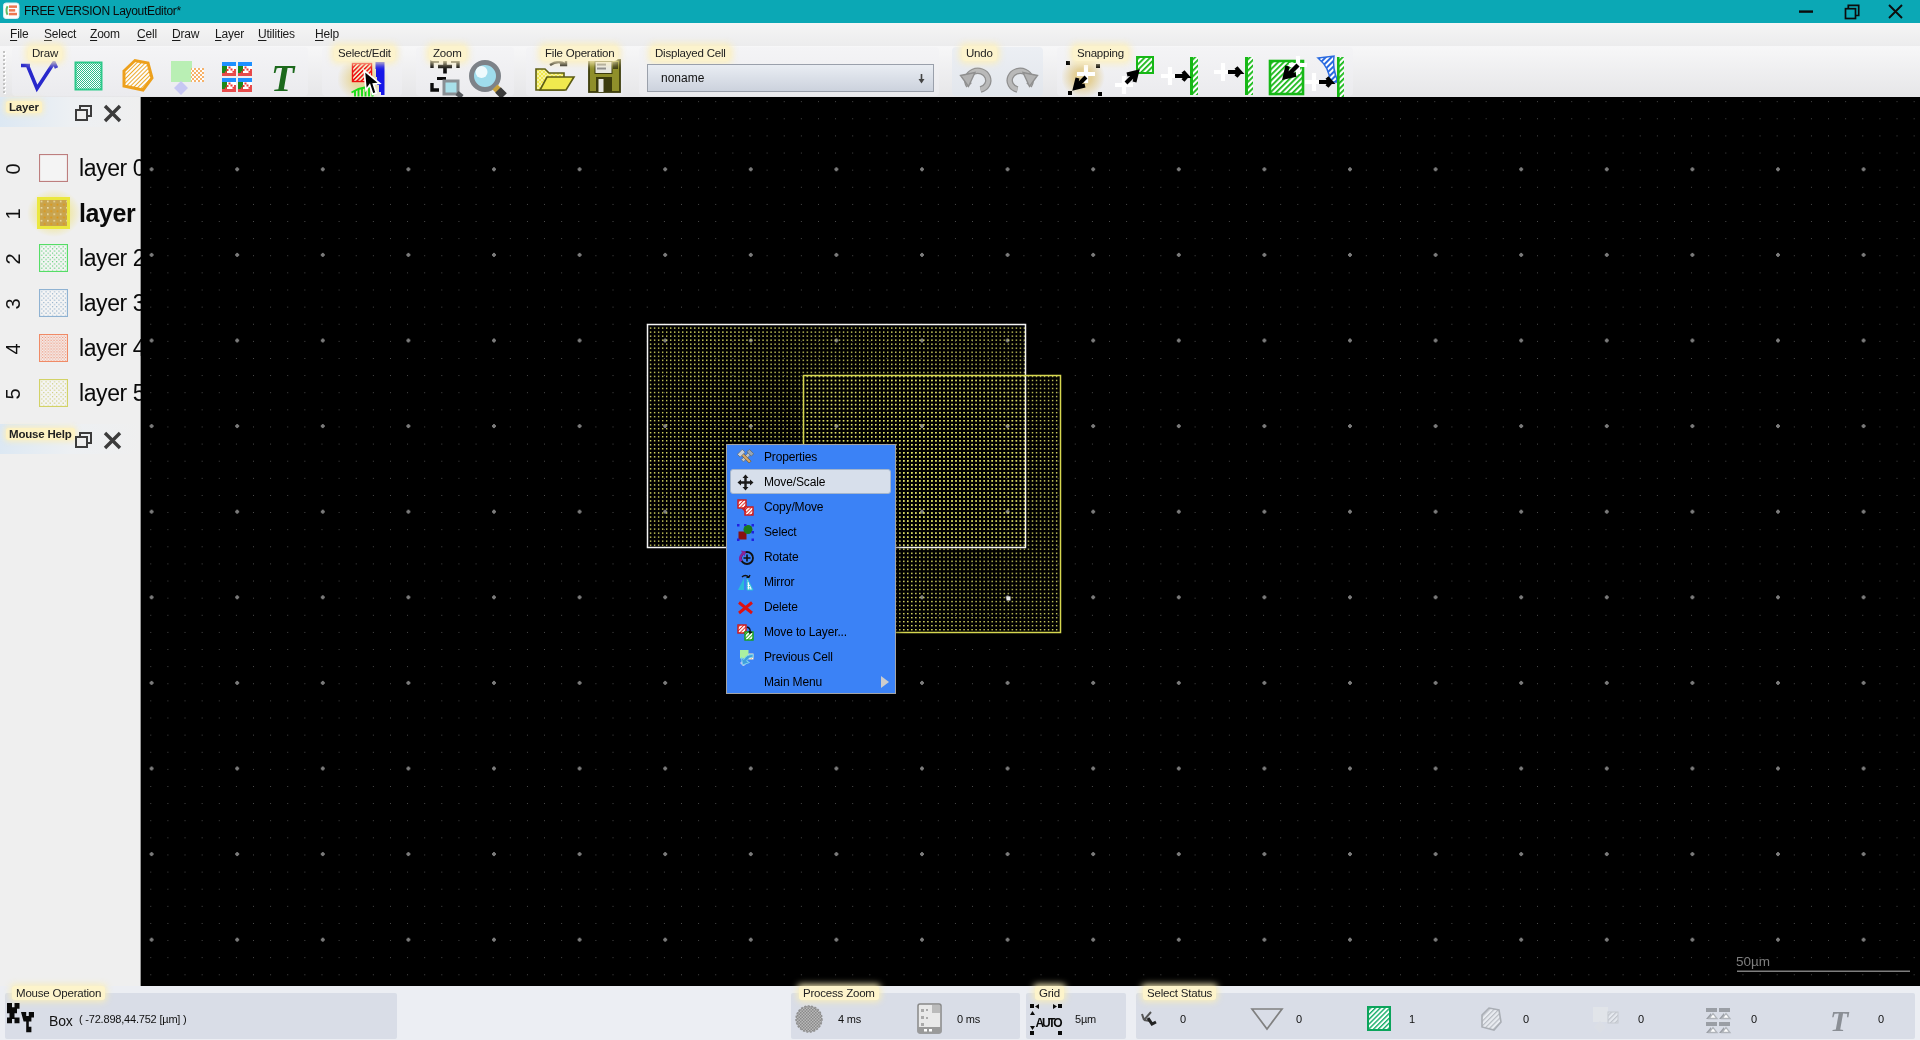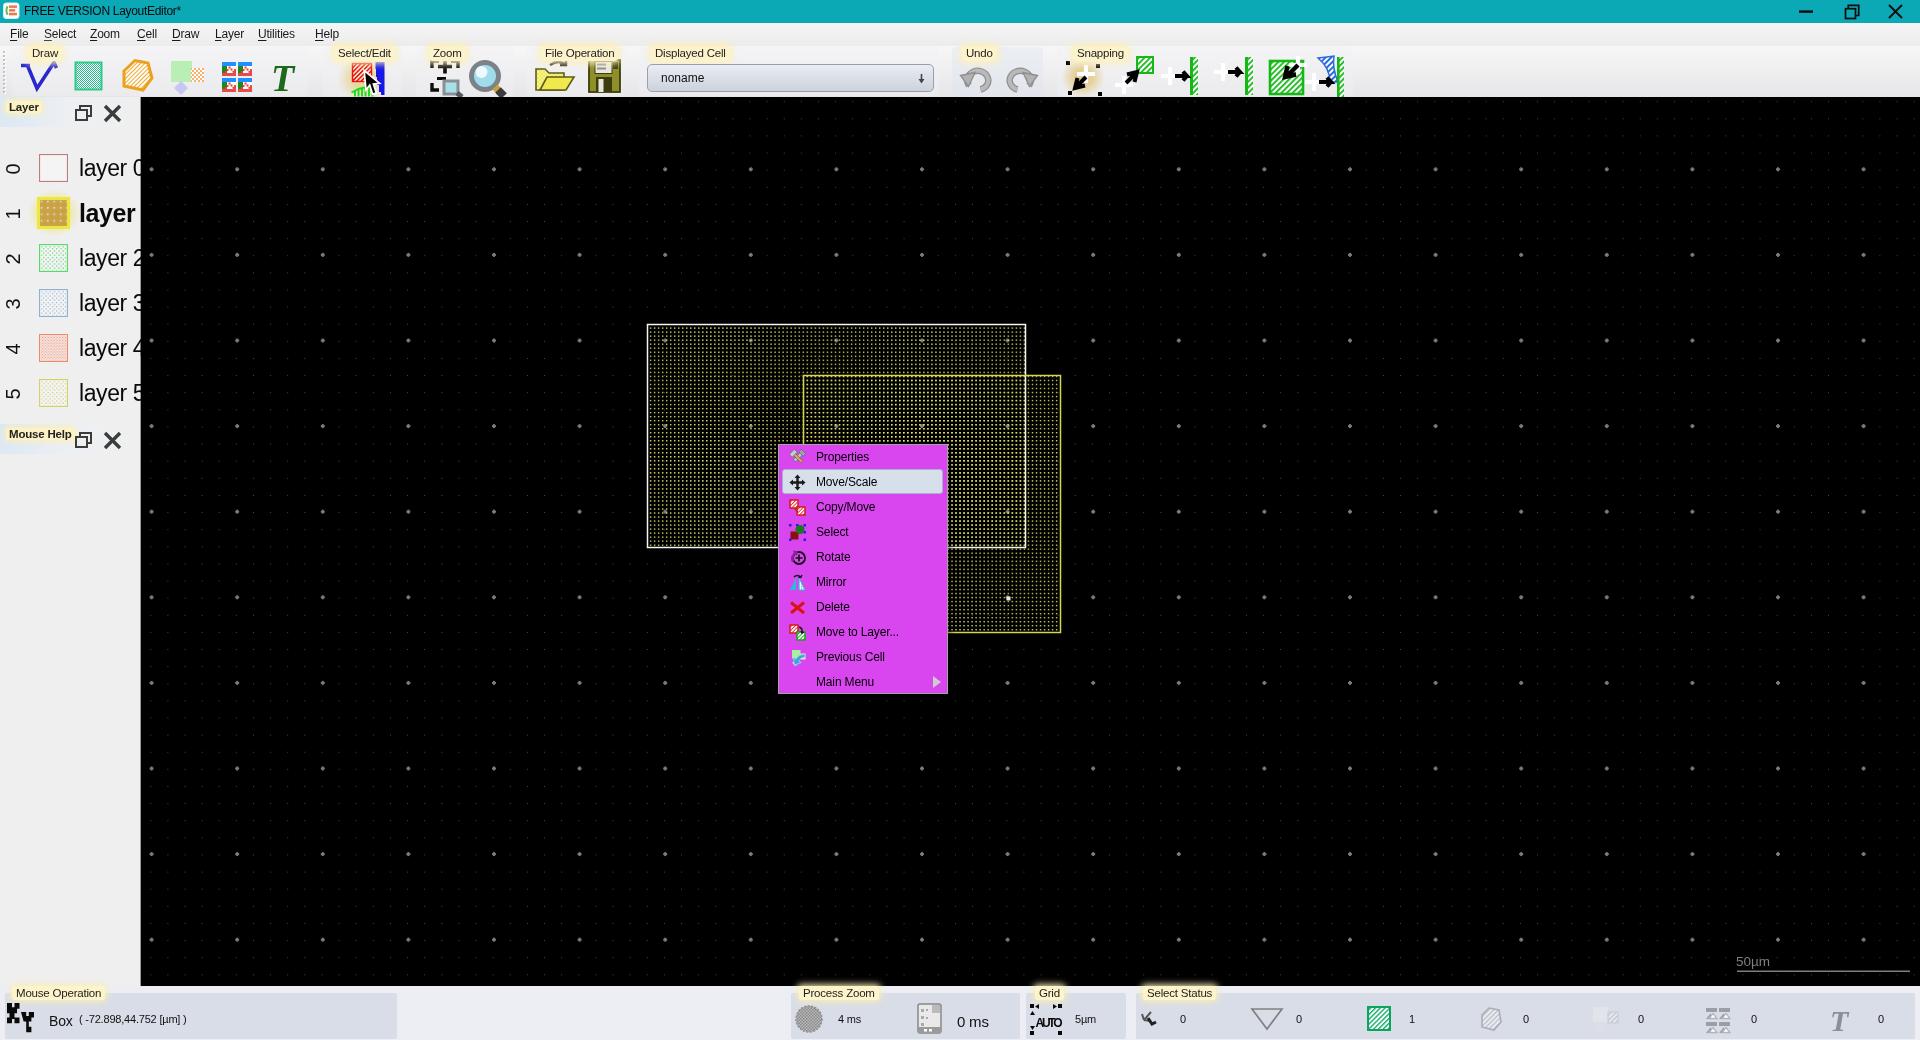--- a/index.html
+++ b/index.html
@@ -18,21 +18,21 @@
 .dockhead .ttl{position:absolute;left:6px;top:4px;font-size:11.5px;letter-spacing:-.2px;font-weight:bold;color:#222;background:#fdf2c4;border-radius:3px;padding:0 3px;box-shadow:0 0 5px 2px rgba(250,238,190,.85)}
 .lrow{position:absolute;left:0;width:141px;height:45px}
 .ldigit{position:absolute;left:0px;top:3px;width:26px;height:26px;font-size:20px;font-weight:500;color:#111;transform:rotate(-90deg);text-align:center;line-height:26px}
 .lsw{position:absolute;left:39px;top:1px}
 .ltxt{position:absolute;left:79px;top:2px;width:62px;overflow:hidden;font-size:23px;letter-spacing:-.4px;color:#0a0a0a;white-space:nowrap}
 #canvas{left:141px;top:97px;width:1779px;height:889px;background:#000}
 #statusbar{left:0;top:986px;width:1920px;height:54px;background:#eceef3}
 .spanel{position:absolute;top:7px;height:46px;background:#d9dde7;border-radius:2px}
 .slabel{position:absolute;top:0px;height:14px;font-size:11.5px;letter-spacing:-.2px;color:#222;background:#fdf4cb;border-radius:3px;padding:0 4px;line-height:14px;box-shadow:0 0 6px 2px rgba(250,238,185,.9)}
 .sval{position:absolute;font-size:10.5px;letter-spacing:-.2px;color:#111}
-#ctxmenu{left:778px;top:444px;width:170px;height:250px;background:#d946ef;border:1px solid #a5a5a5;box-shadow:3px 3px 6px rgba(0,0,0,.35)}
+#ctxmenu{left:726px;top:444px;width:170px;height:250px;background:#3b82f6;border:1px solid #a5a5a5;box-shadow:3px 3px 6px rgba(0,0,0,.35)}
 .cmi{position:absolute;left:1px;width:166px;height:25px}
 .cmi .ic{position:absolute;left:9px;top:4px;width:17px;height:17px}
 .cmi .tx{position:absolute;left:36px;top:5px;font-size:12px;letter-spacing:-.15px;color:#000}
 .cmihl{background:#d7dfeb;border:1px solid #a3b5cd;border-radius:3px;left:3px;width:161px}
 .cmihl .ic{left:6px}.cmihl .tx{left:33px}
 .ticon{position:absolute}
 </style></head>
 <body>
 <div class="abs" id="titlebar">
   <svg class="abs" style="left:3px;top:2px" width="17" height="18" id="appicon">
@@ -276,21 +276,21 @@
  <use href="#barr" x="15" y="27"></use>
 </g>
 </svg>
   <div class="tglabel" style="left:28px">Draw</div>
   <div class="tglabel" style="left:334px">Select/Edit</div>
   <div class="tglabel" style="left:429px">Zoom</div>
   <div class="tglabel" style="left:541px">File Operation</div>
   <div class="tglabel" style="left:651px">Displayed Cell</div>
   <div class="tglabel" style="left:962px">Undo</div>
   <div class="tglabel" style="left:1073px">Snapping</div>
-  <div id="combo" class="abs" style="left:647px;top:18px;width:287px;height:28px;background:linear-gradient(#e9edf3,#ccd2dd);border:1px solid #9aa0ab;border-radius:5px">
+  <div id="combo" class="abs" style="left:647px;top:18px;width:287px;height:28px;background:linear-gradient(#e9edf3,#ccd2dd);border:1px solid #9aa0ab;border-radius:0">
      <div class="abs" style="left:13px;top:6px;font-size:12px;color:#111">noname</div>
      <svg class="abs" style="left:268px;top:8px" width="12" height="12">
         <path d="M5.5 1 v6" stroke="#444" stroke-width="1.6"></path>
         <path d="M2.5 6 h6 l-3 4.5 Z" fill="#444"></path>
       </svg>
   </div>
 </div>
 <div class="abs" id="dock">
   <div class="dockhead" style="top:0px">
     <span class="ttl">Layer</span>
@@ -546,21 +546,21 @@
 <rect x="16" y="3" width="8" height="8" fill="#bbb"></rect>
 <rect x="5" y="7" width="3" height="3" fill="#aaa"></rect>
       <rect x="10" y="7" width="2" height="2" fill="#aaa"></rect>
 <rect x="5" y="14" width="3" height="3" fill="#aaa"></rect>
       <rect x="10" y="15" width="2" height="2" fill="#aaa"></rect>
 <rect x="5" y="21" width="3" height="3" fill="#aaa"></rect>
 <rect x="2" y="25" width="23" height="6" fill="#9a9a9a"></rect>
 <rect x="8" y="27" width="3" height="2.5" fill="#fff"></rect>
       <rect x="13" y="27" width="3" height="2.5" fill="#fff"></rect>
     </svg>
-  <div class="sval" style="left:957px;top:27px;font-size:15px">0 ms</div>
+  <div class="sval" style="left:957px;top:27px;font-size:11px">0 ms</div>
   <div class="spanel" style="left:1026px;width:100px"></div>
   <div class="slabel" style="left:1035px">Grid</div>
   <svg class="abs" id="st-auto" style="left:1028px;top:16px" width="38" height="34">
       <g fill="#0a0a0a">
 <rect x="2" y="2" width="4" height="4"></rect>
         <rect x="30" y="2" width="4" height="4"></rect>
 <rect x="2" y="29" width="4" height="4"></rect>
         <rect x="30" y="29" width="4" height="4"></rect>
 <path d="M7 4.5 h22 m-22 0 l4 -2.5 v5 Z m22 0 l-4 -2.5 v5 Z"></path>
 <path d="M4.5 9 v19 m0 -19 l-2.5 4 h5 Z m0 19 l-2.5 -4 h5 Z"></path>

